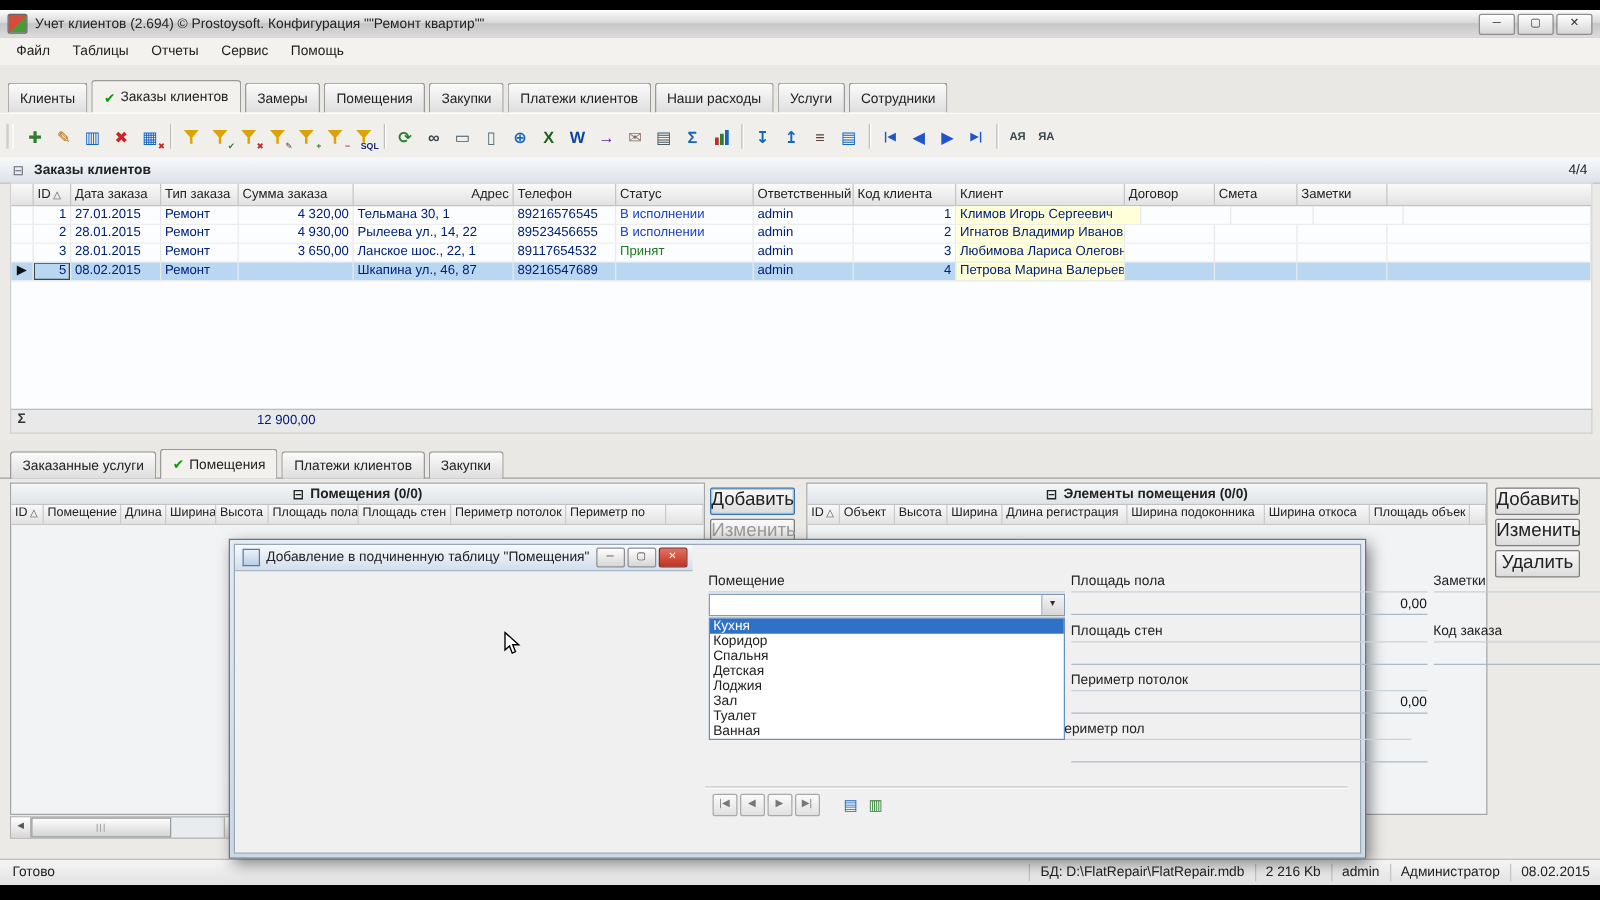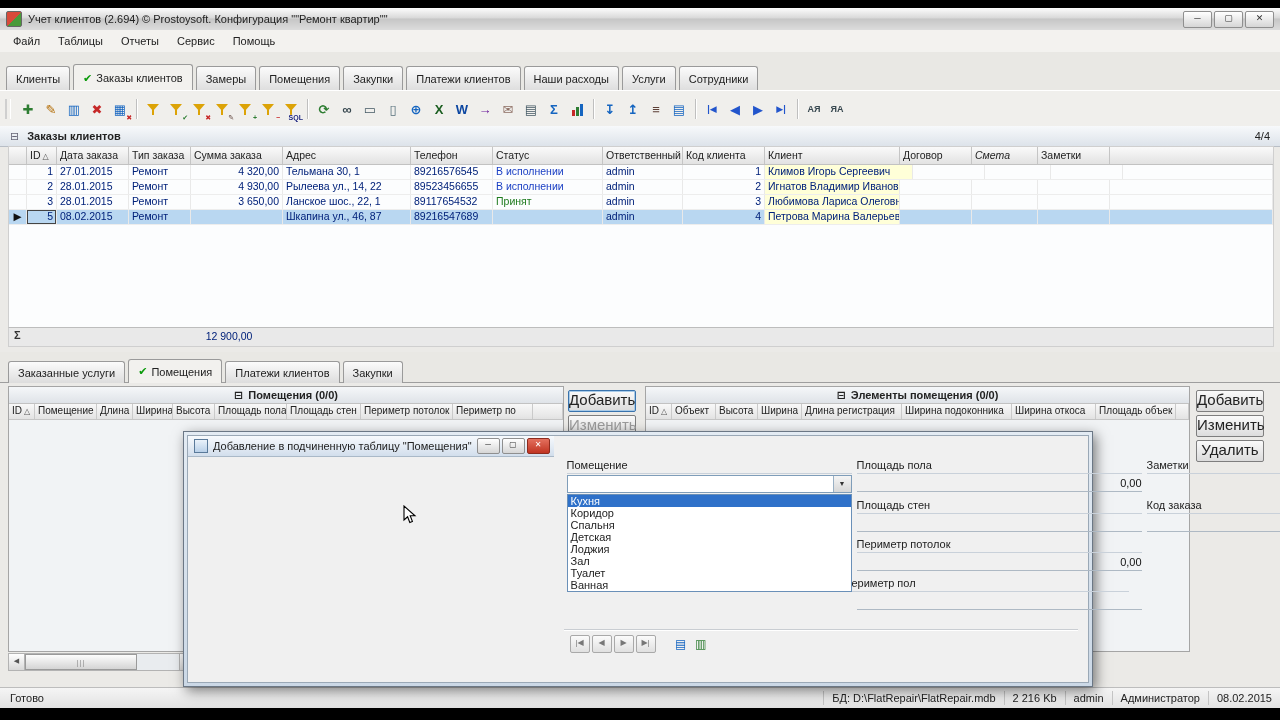--- a/index.html
+++ b/index.html
@@ -334,28 +334,28 @@
     <span class="gcount">4/4</span>
   </div>
 
   <div class="gridwrap">
     <div class="ghrow">
         <div class="gcell ghead marker"></div>
         <div class="gcell ghead" style="width: 30px;">ID<span class="sort">△</span></div>
         <div class="gcell ghead" style="width: 72px;">Дата заказа</div>
         <div class="gcell ghead" style="width: 62px;">Тип заказа</div>
         <div class="gcell ghead" style="width: 92px;">Сумма заказа</div>
-        <div class="gcell ghead" style="width: 128px;">Адрес</div>
+        <div class="gcell ghead" style="width: 128px; text-align: right;">Адрес</div>
         <div class="gcell ghead" style="width: 82px;">Телефон</div>
         <div class="gcell ghead" style="width: 110px;">Статус</div>
         <div class="gcell ghead" style="width: 80px;">Ответственный</div>
         <div class="gcell ghead" style="width: 82px;">Код клиента</div>
         <div class="gcell ghead" style="width: 135px;">Клиент</div>
         <div class="gcell ghead" style="width: 72px;">Договор</div>
-        <div class="gcell ghead" style="width: 66px; font-style: italic;">Смета</div>
+        <div class="gcell ghead" style="width: 66px;">Смета</div>
         <div class="gcell ghead" style="width: 72px;">Заметки</div>
         <div class="gcell ghead gfill"></div>
       </div>
     <div id="gridbody">
         <div class="grow">
           <div class="gcell marker"></div>
           <div class="gcell num" style="width: 30px;">1</div>
           <div class="gcell" style="width: 72px;">27.01.2015</div>
           <div class="gcell" style="width: 62px;">Ремонт</div>
           <div class="gcell num" style="width: 92px;">4 320,00</div>

